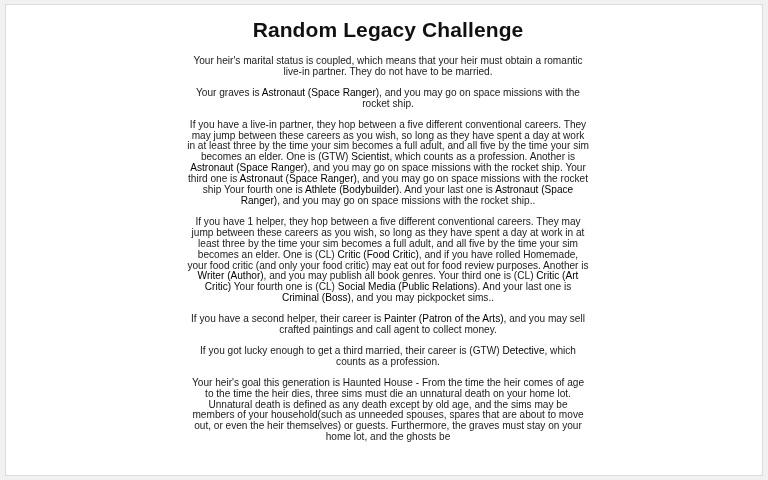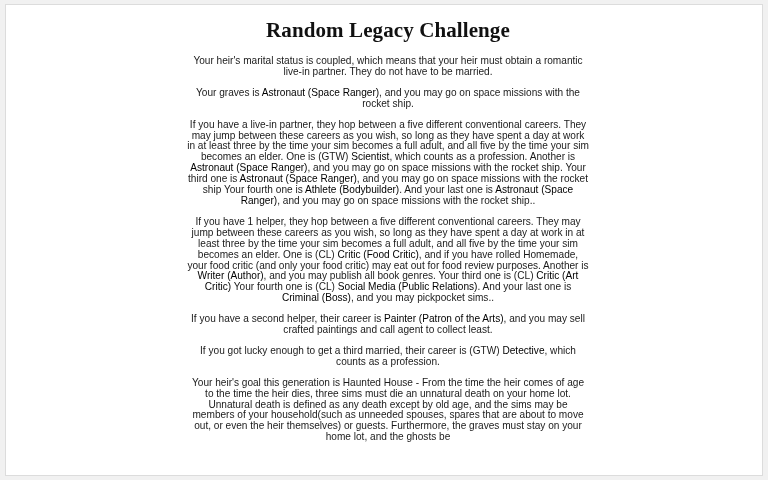--- a/index.html
+++ b/index.html
@@ -25,21 +25,21 @@
       left: 181px;
       top: 0;
       width: 402px;
       text-align: center;
       font-family: "Liberation Sans", sans-serif;
       color: #1a1a1a;
       font-size: 10.1px;
       line-height: 10.9px;
     }
     h1 {
-      font-family: Liberation Serif, serif;
+      font-family: Liberation Sans, sans-serif;
       font-size: 21px;
       font-weight: bold;
       margin: 13px -60px 14px -60px;
       line-height: 24px;
       color: #111;
       letter-spacing: 0.1px;
     }
     p {
       margin: 0 0 10px 0;
     }
@@ -57,21 +57,21 @@
       <span>Your heir's marital status is coupled, which means that your heir must obtain a romantic live-in partner. They do not have to be married.</span>
     </p>
 
 
     <p><span>Your graves is </span><b>Astronaut (Space Ranger)</b><span>, and you may go on space missions with the rocket ship.</span></p>
 
     <p><span>If you have a live-in partner, they hop between a five different conventional careers. They may jump between these careers as you wish, so long as they have spent a day at work in at least three by the time your sim becomes a full adult, and all five by the time your sim becomes an elder. One is (GTW) </span><b>Scientist</b><span>, which counts as a profession. Another is </span><b>Astronaut (Space Ranger)</b><span>, and you may go on space missions with the rocket ship. Your third one is </span><b>Astronaut (Space Ranger)</b><span>, and you may go on space missions with the rocket ship Your fourth one is </span><b>Athlete (Bodybuilder)</b><span>. And your last one is </span><b>Astronaut (Space Ranger)</b><span>, and you may go on space missions with the rocket ship..</span></p>
 
     <p><span>If you have 1 helper, they hop between a five different conventional careers. They may jump between these careers as you wish, so long as they have spent a day at work in at least three by the time your sim becomes a full adult, and all five by the time your sim becomes an elder. One is (CL) </span><b>Critic (Food Critic)</b><span>, and if you have rolled Homemade, your food critic (and only your food critic) may eat out for food review purposes. Another is </span><b>Writer (Author)</b><span>, and you may publish all book genres. Your third one is (CL) </span><b>Critic (Art Critic)</b><span> Your fourth one is (CL) </span><b>Social Media (Public Relations)</b><span>. And your last one is </span><b>Criminal (Boss)</b><span>, and you may pickpocket sims..</span></p>
 
-    <p><span>If you have a second helper, their career is </span><b>Painter (Patron of the Arts)</b><span>, and you may sell crafted paintings and call agent to collect least.</span></p>
+    <p><span>If you have a second helper, their career is </span><b>Painter (Patron of the Arts)</b><span>, and you may sell crafted paintings and call agent to collect money.</span></p>
 
     <p><span>If you got lucky enough to get a third married, their career is (GTW) </span><b>Detective</b><span>, which counts as a profession.</span></p>
 
     <p>
       <span>Your heir's goal this generation is Haunted House - From the time the heir comes of age to the time the heir dies, three sims must die an unnatural death on your home lot. Unnatural death is defined as any death except by old age, and the sims may be members of your household(such as unneeded spouses, spares that are about to move out, or even the heir themselves) or guests. Furthermore, the graves must stay on your home lot, and the ghosts be</span>
     </p>
   </div>
 </div>
 
 </body></html>

